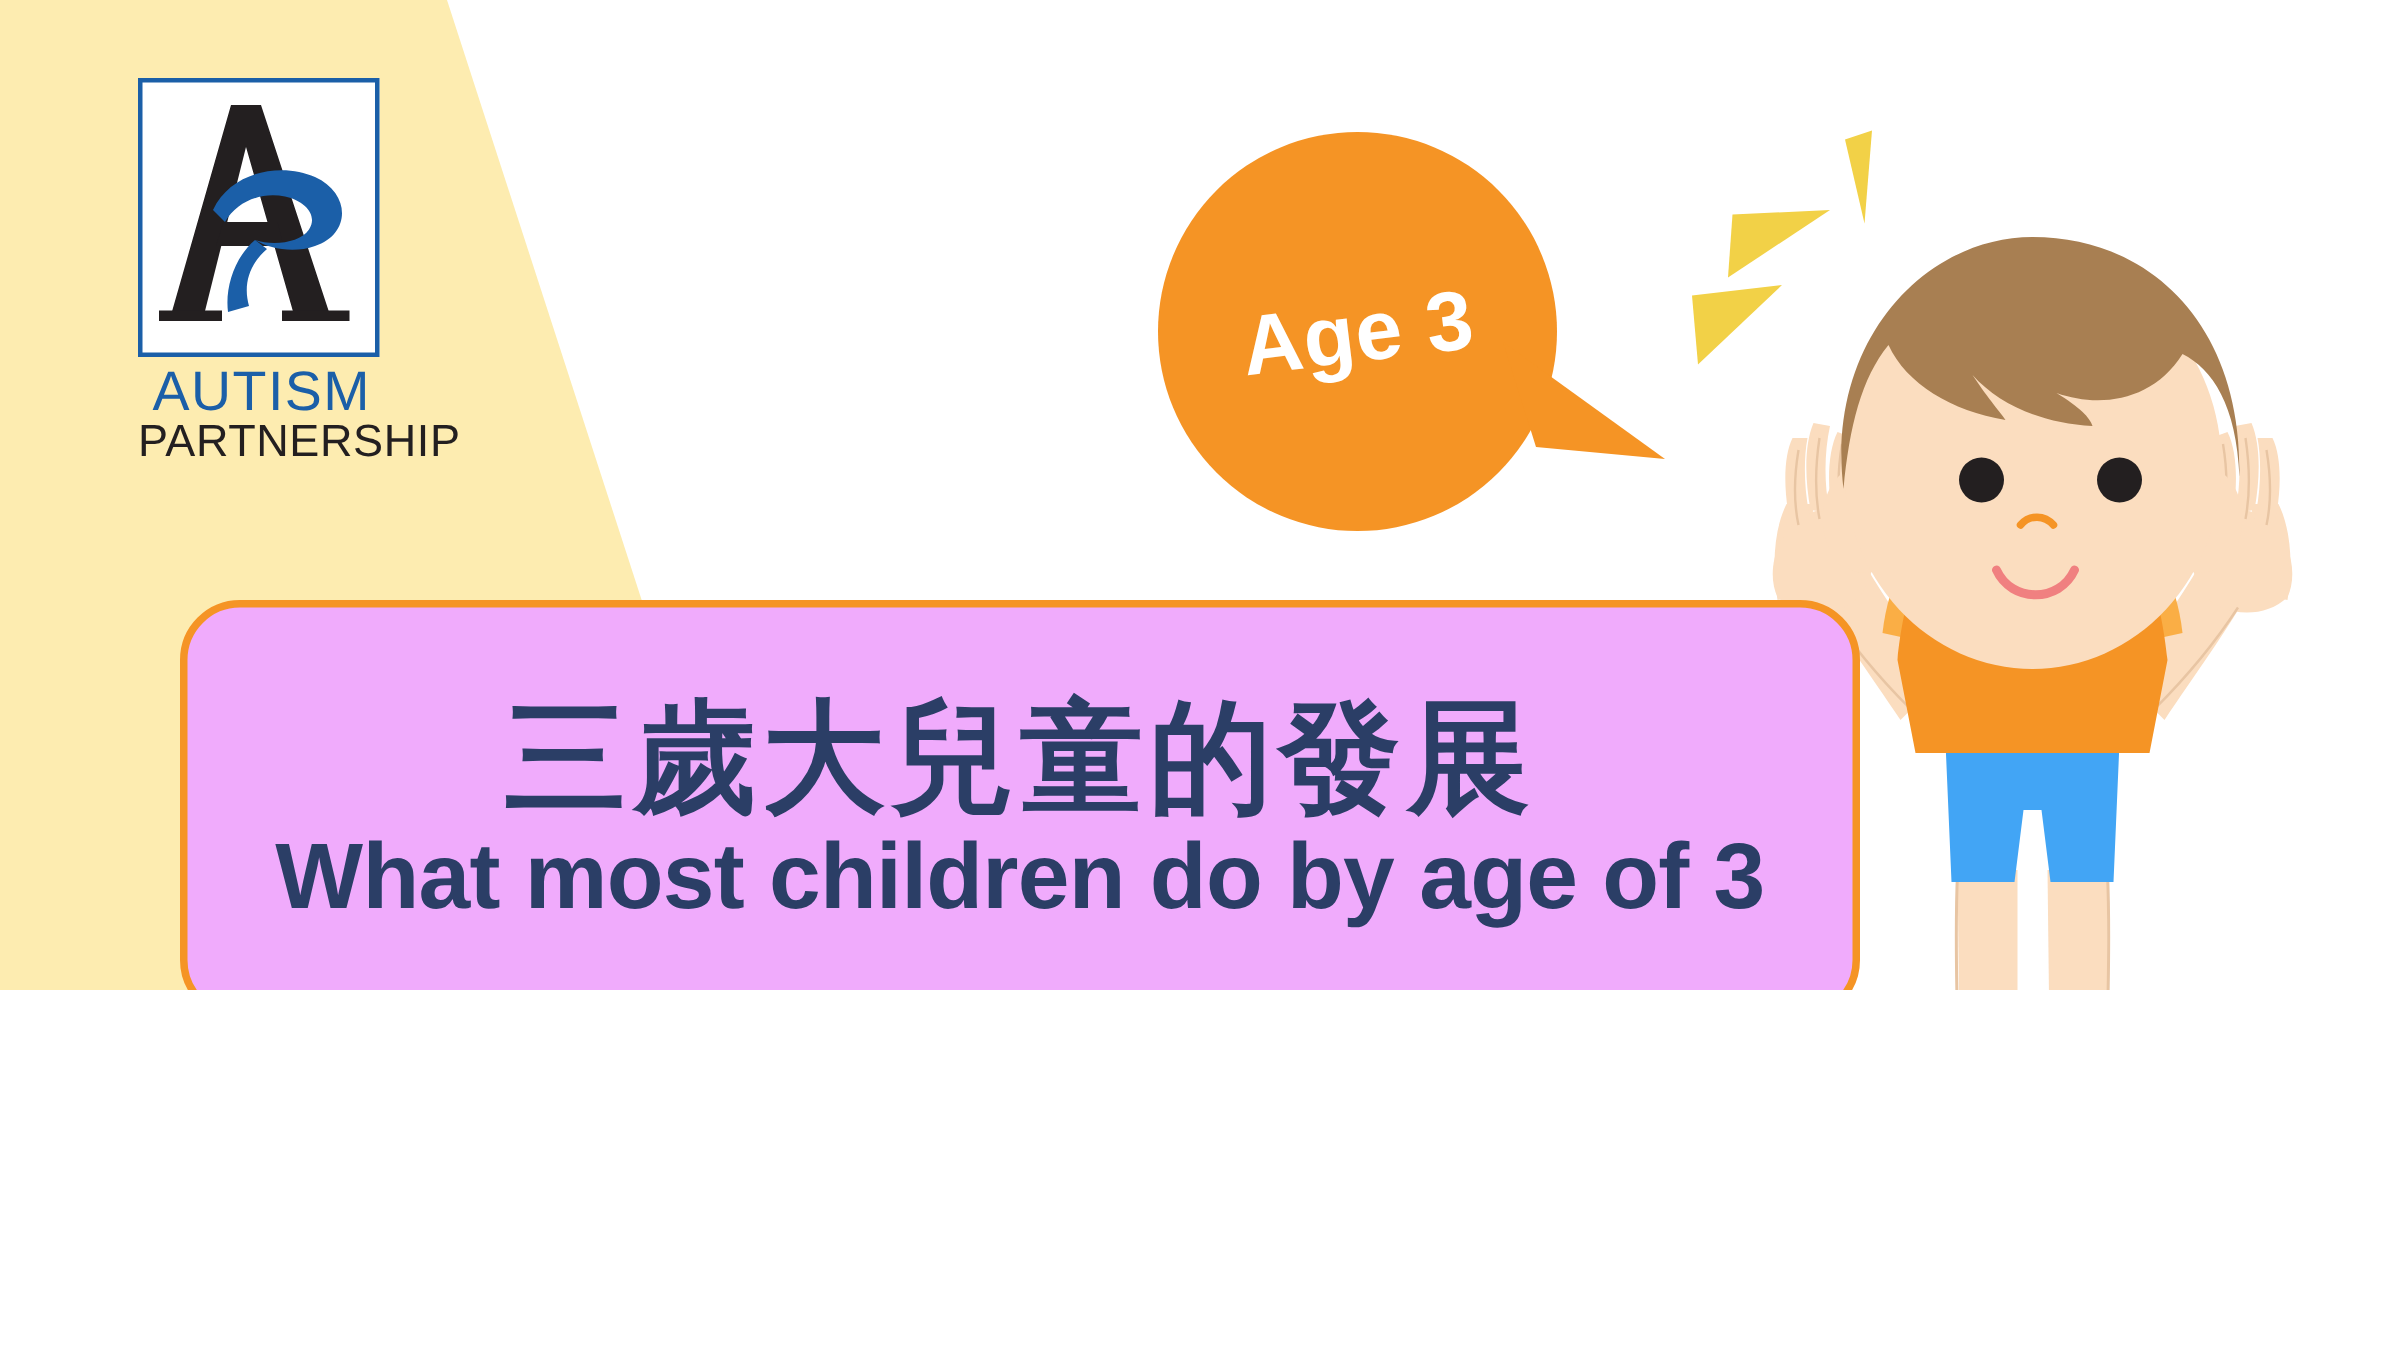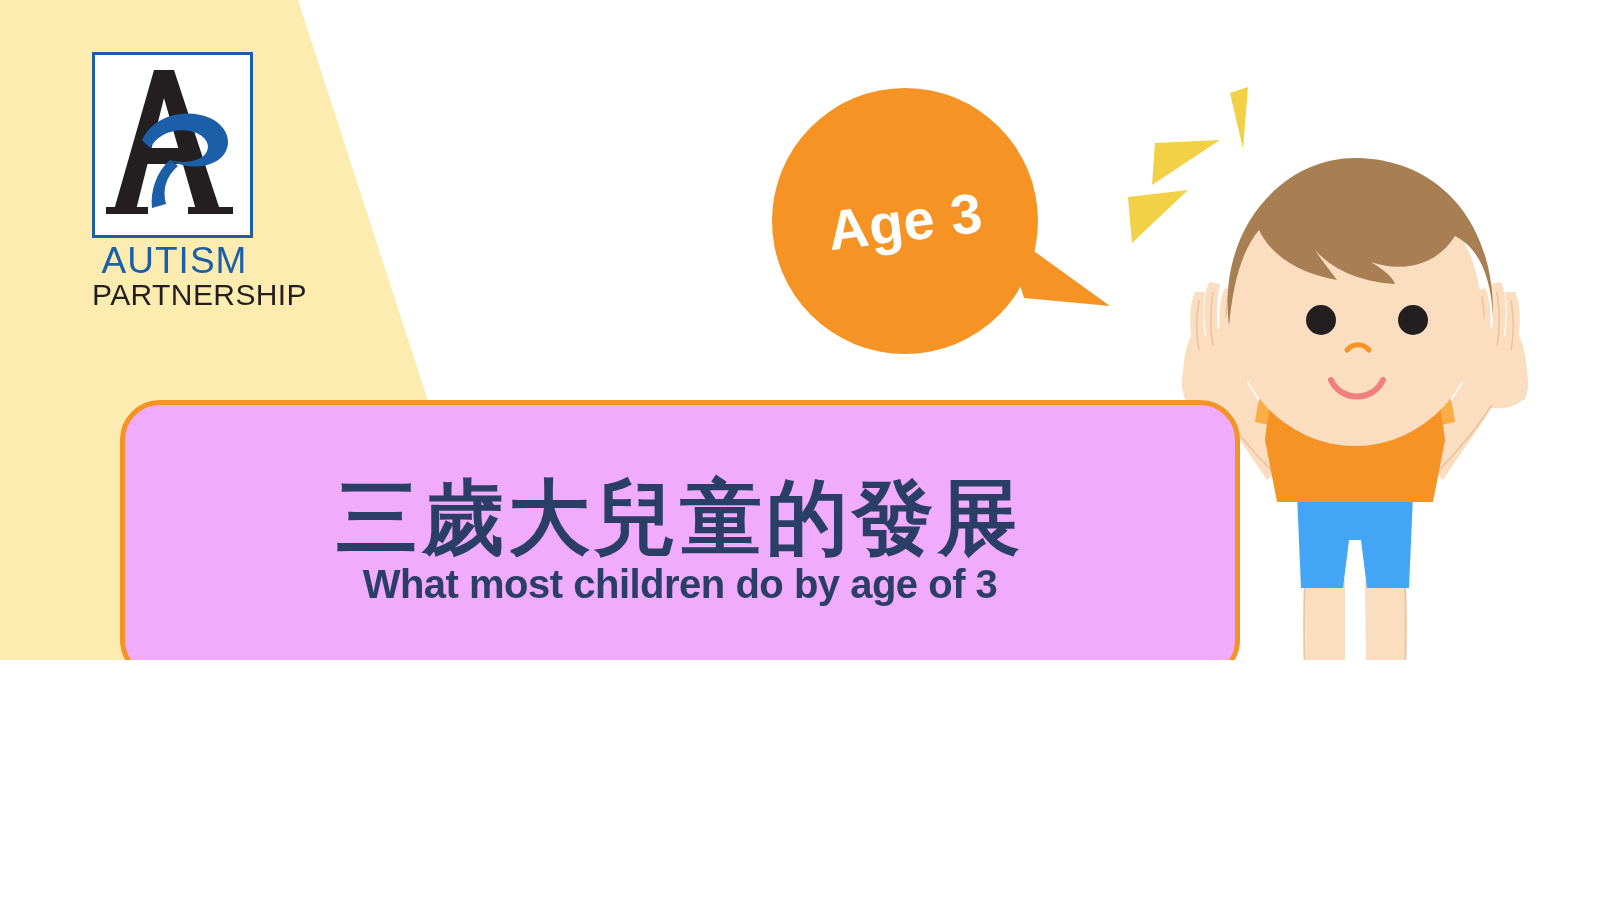--- a/index.html
+++ b/index.html
@@ -61,21 +61,21 @@
     background:#f0abfc;border:5px solid #F59425;border-radius:40px;
     box-sizing:border-box;
     display:flex;flex-direction:column;align-items:center;justify-content:center;margin-left:32px;
   }
   .title-cn{
     color:#2B3E66;font-size:82px;font-weight:bold;line-height:1.05;
     letter-spacing:4px;margin:0 0 2px 0;white-space:nowrap;
     font-family:"DejaVu Sans","Liberation Sans",sans-serif;
   }
   .title-en{
-    color:#2B3E66;font-size:40px;font-weight:bold;line-height:1.05;
+    color:#2B3E66;font-size:62px;font-weight:bold;line-height:1.05;
     letter-spacing:-.5px;margin:0;white-space:nowrap;
   }
 </style>
 </head>
 <body>
 
 <div id="stage">
 
   <div class="bg-yellow"></div>
 

